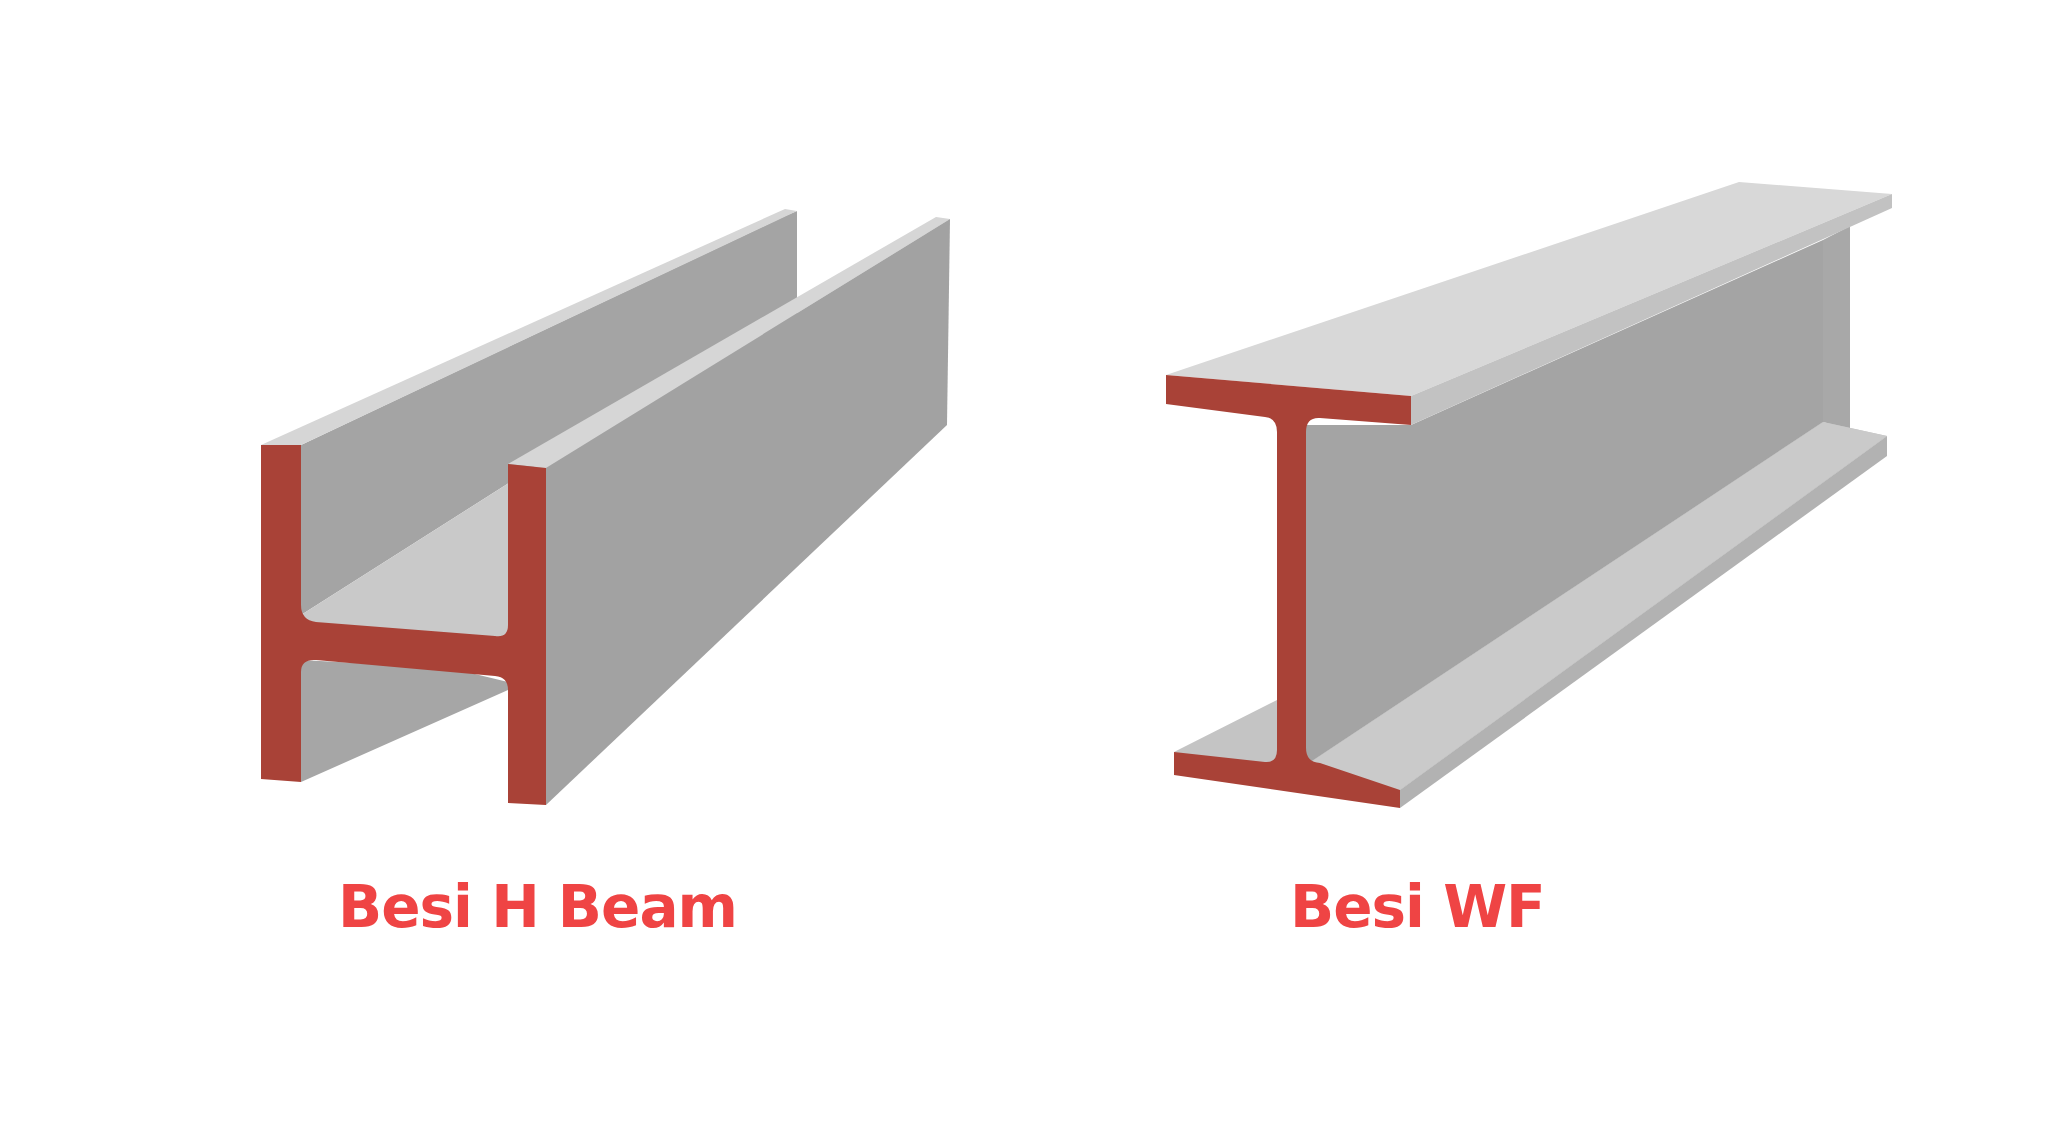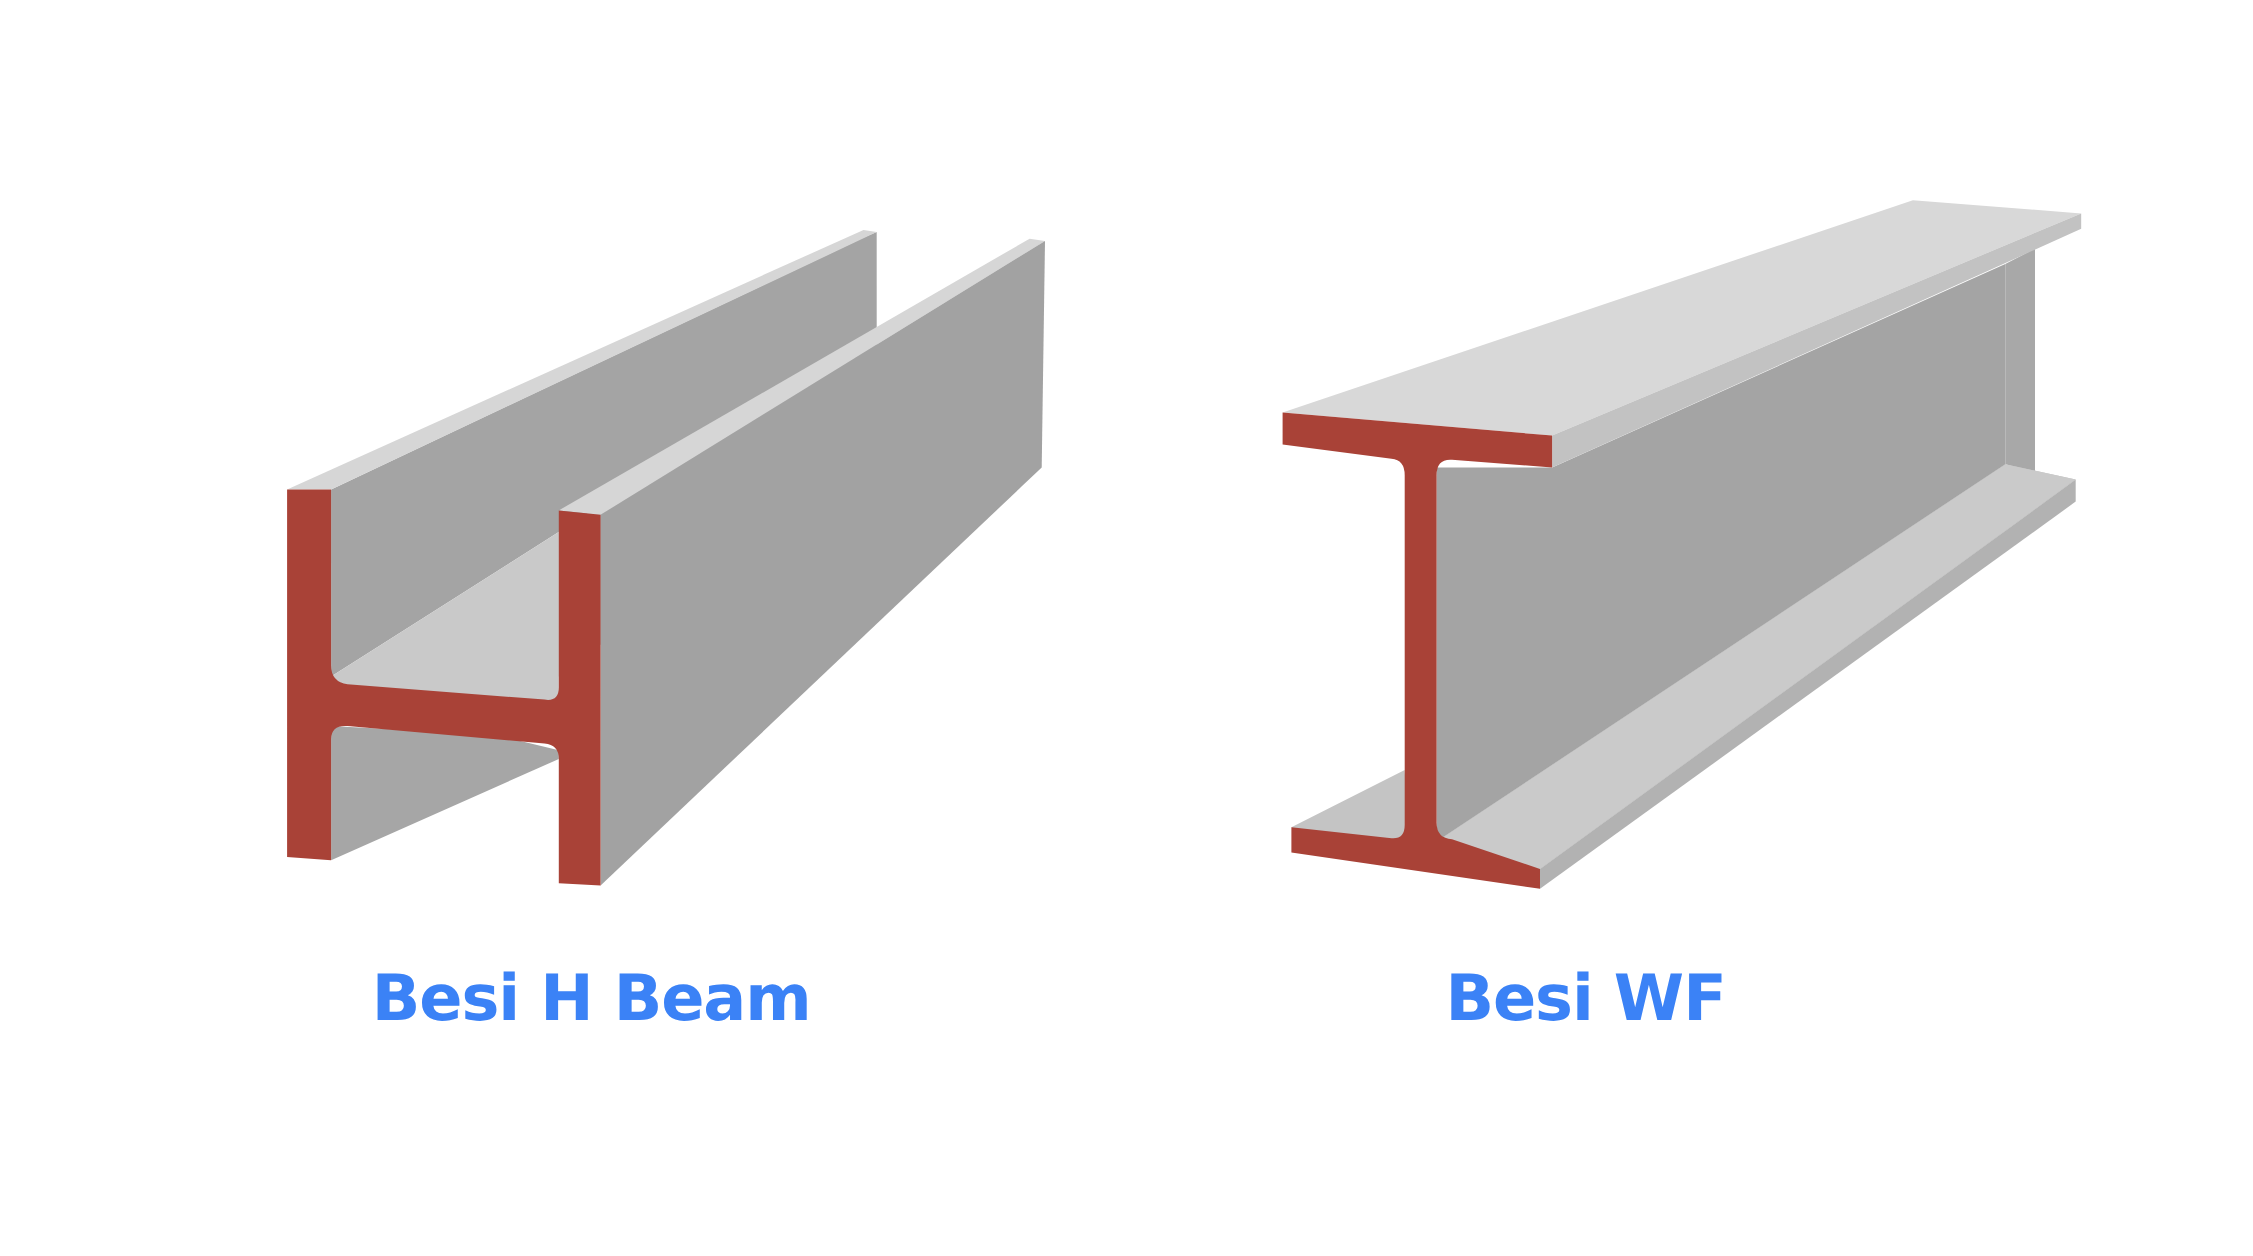--- a/index.html
+++ b/index.html
@@ -1,20 +1,20 @@
 <!DOCTYPE html>
 <html><head>
 <meta charset="utf-8">
 <style>
   html,body{margin:0;padding:0;background:#ffffff;}
   body{width:2048px;height:1142px;position:relative;overflow:hidden;font-family:"DejaVu Sans","Liberation Sans",sans-serif;}
   svg.beams{position:absolute;left:0;top:0;}
-  .label{position:absolute;top:878px;font-weight:bold;font-size:58px;color:#3b82f6;letter-spacing:-1px;white-space:nowrap;line-height:1;}
+  .label{position:absolute;top:878px;font-weight:bold;font-size:58px;color:#ef4444;letter-spacing:-1px;white-space:nowrap;line-height:1;}
   #lbl-h{left:338px;}
-  #lbl-wf{left:1290px;margin-left:24px;}
+  #lbl-wf{left:1290px;}
 </style>
 </head>
 <body>
 
 <svg class="beams" width="2048" height="1142" viewBox="0 0 2048 1142">
 
   <g>
 
     <polygon points="301,445 785,216 797,211 797,300 301,615" fill="#a4a4a4"></polygon>
 

